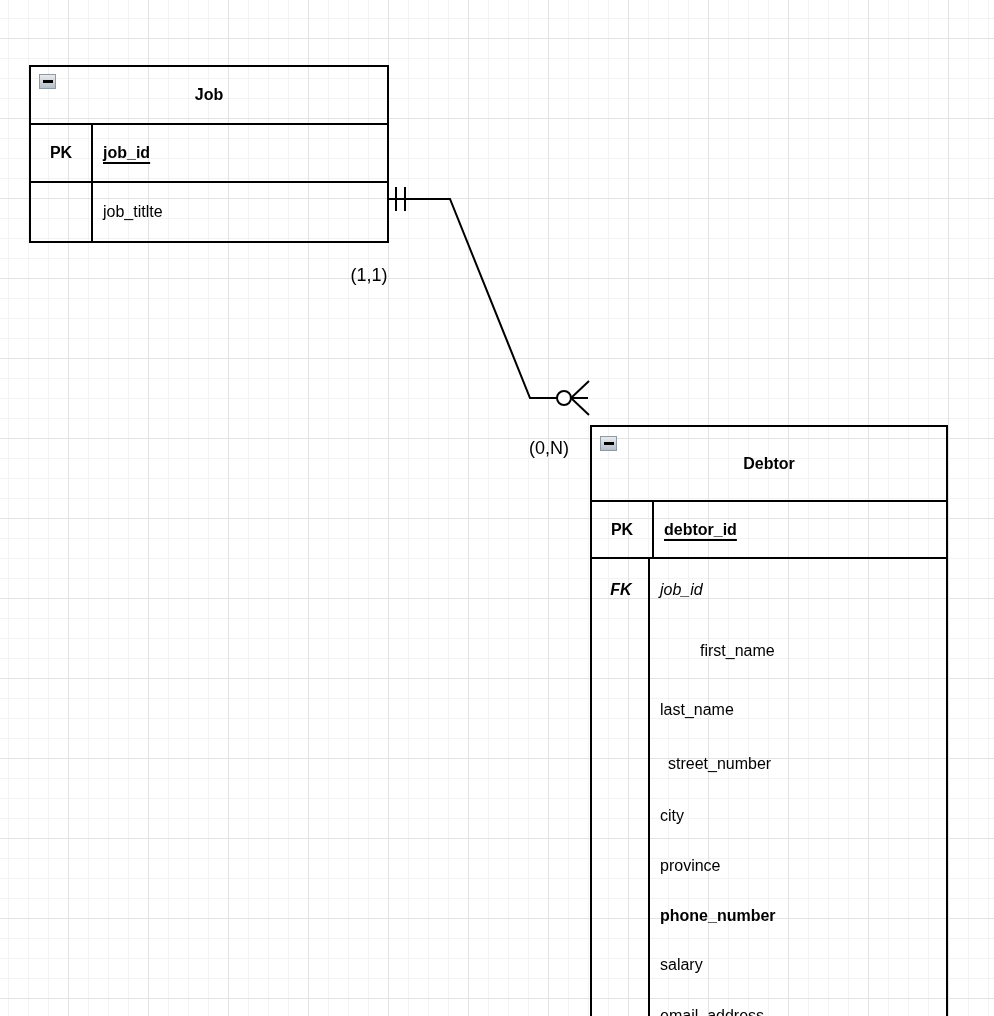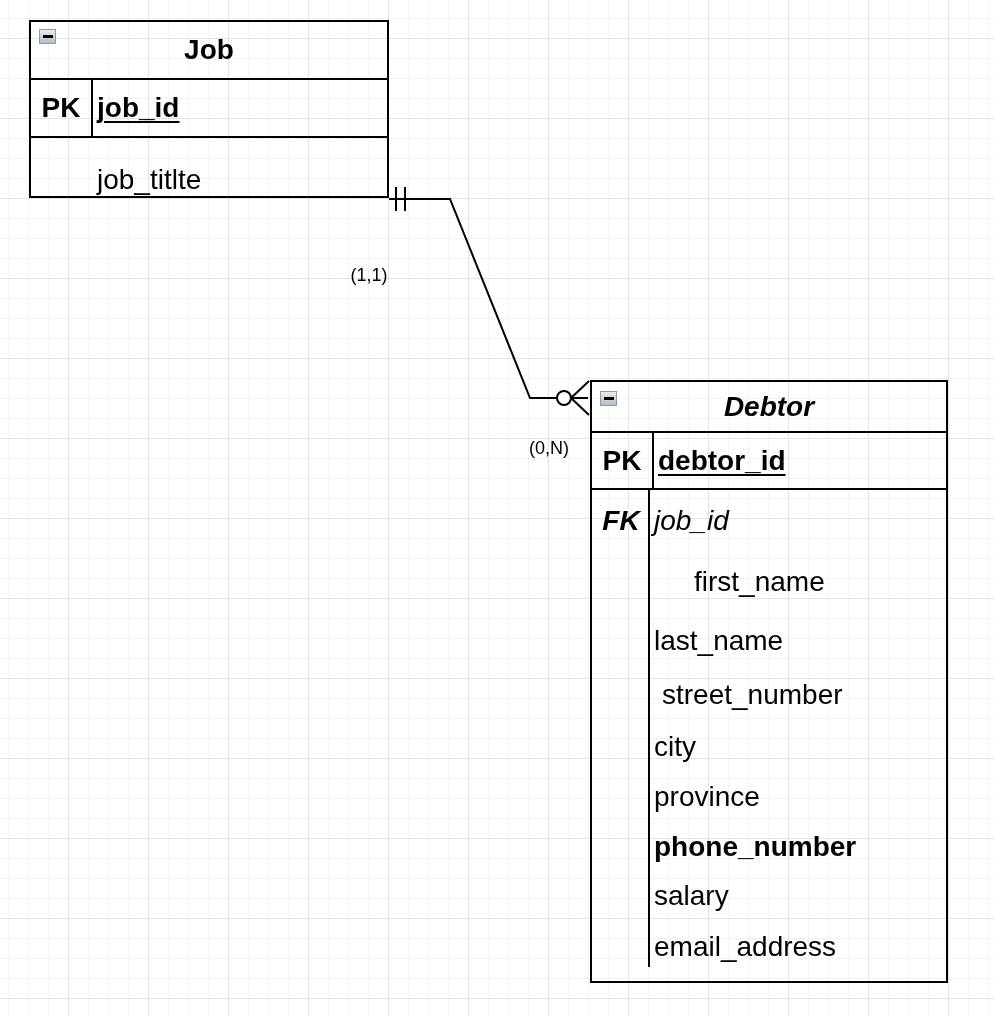--- a/index.html
+++ b/index.html
@@ -15,50 +15,50 @@
       linear-gradient(to right, #f3f3f3 1px, transparent 1px),
       linear-gradient(to bottom, #f3f3f3 1px, transparent 1px);
     background-size: 80px 80px, 80px 80px, 20px 20px, 20px 20px;
     background-position: 68px 38px, 68px 38px, 8px 18px, 8px 18px;
   }
 
   svg.connector { position:absolute; left:0; top:0; width:994px; height:1016px; }
   svg.connector path, svg.connector line { stroke:#000; stroke-width:2; fill:none; }
   svg.connector circle { stroke:#000; stroke-width:2; fill:#fff; }
 
-  .entity { position:absolute; border:2px solid #000; background:transparent; font-size:28px; }
+  .entity { position:absolute; border:2px solid #000; background:transparent; font-size:16px;margin-top:45px; }
   .entity-job    { left:29px;  top:20px;  width:360px; height:178px; }
   .entity-debtor { left:590px; top:380px; width:358px; height:603px; }
 
   .entity-header {
     position:relative; display:flex; align-items:center; justify-content:center;
     font-weight:bold; border-bottom:2px solid #000;
   }
   .entity-job .entity-header    { height:58px; }
-  .entity-debtor .entity-header { height:51px;font-style:italic; }
+  .entity-debtor .entity-header { height:75px; }
 
   .collapse-icon {
     position:absolute; left:8px; top:7px; width:17px; height:15px;
     border:1px solid #8d99a5;
     background:linear-gradient(180deg,#e9ebee 0%,#b6bec8 100%);
     display:flex; align-items:center; justify-content:center;
   }
   .entity-debtor .collapse-icon { top:9px; }
   .collapse-icon .minus-glyph { width:10px; height:3px; background:#000; }
 
   .row { display:flex; align-items:stretch; }
   .entity-job .row-pk    { height:58px; border-bottom:2px solid #000; }
-  .entity-job .row-attr  { height:58px;align-items:flex-end; }
+  .entity-job .row-attr  { height:58px; }
   .entity-debtor .row-pk { height:57px; border-bottom:2px solid #000; }
 
   .key-cell {
     width:62px; flex:none; border-right:2px solid #000;
     display:flex; align-items:center; justify-content:center; font-weight:bold;
   }
-  .field-cell { display:flex; align-items:center; padding-left:4px; }
+  .field-cell { display:flex; align-items:center; padding-left:10px; }
   .pk-field {
     font-weight:bold; text-decoration:underline;
     text-decoration-thickness:2px; text-underline-offset:4px;
   }
 
   .entity-body { position:relative; height:483px; }
   .entity-body .v-divider {
     position:absolute; left:56px; top:0; width:2px; height:477px; background:#000;
   }
   .body-row { display:flex; align-items:stretch; }

